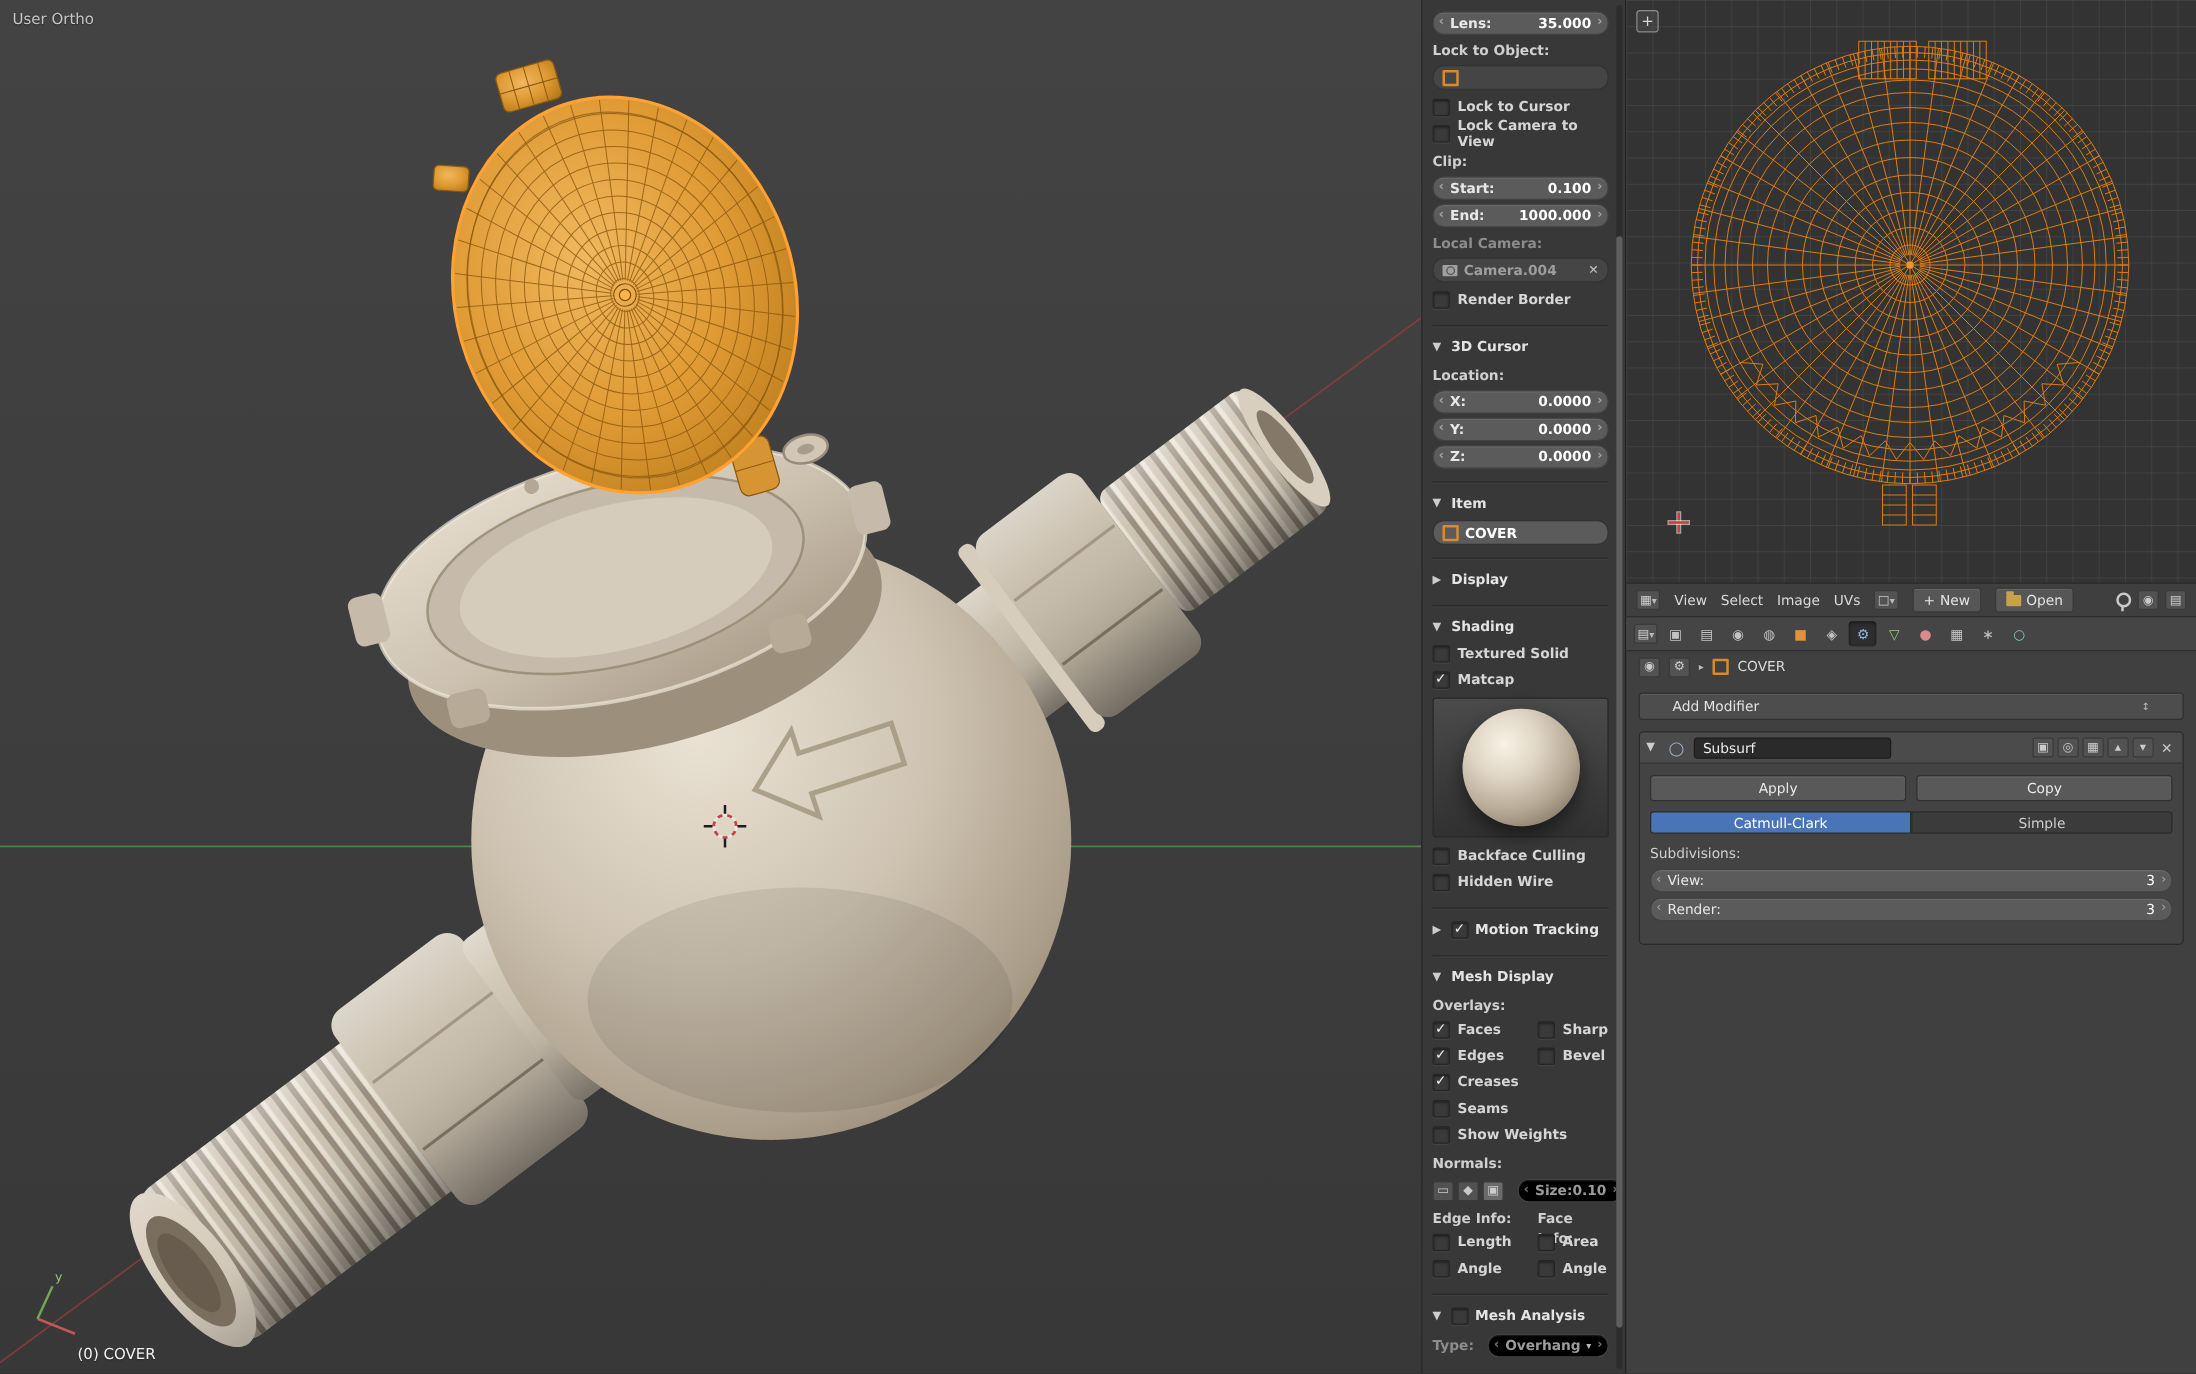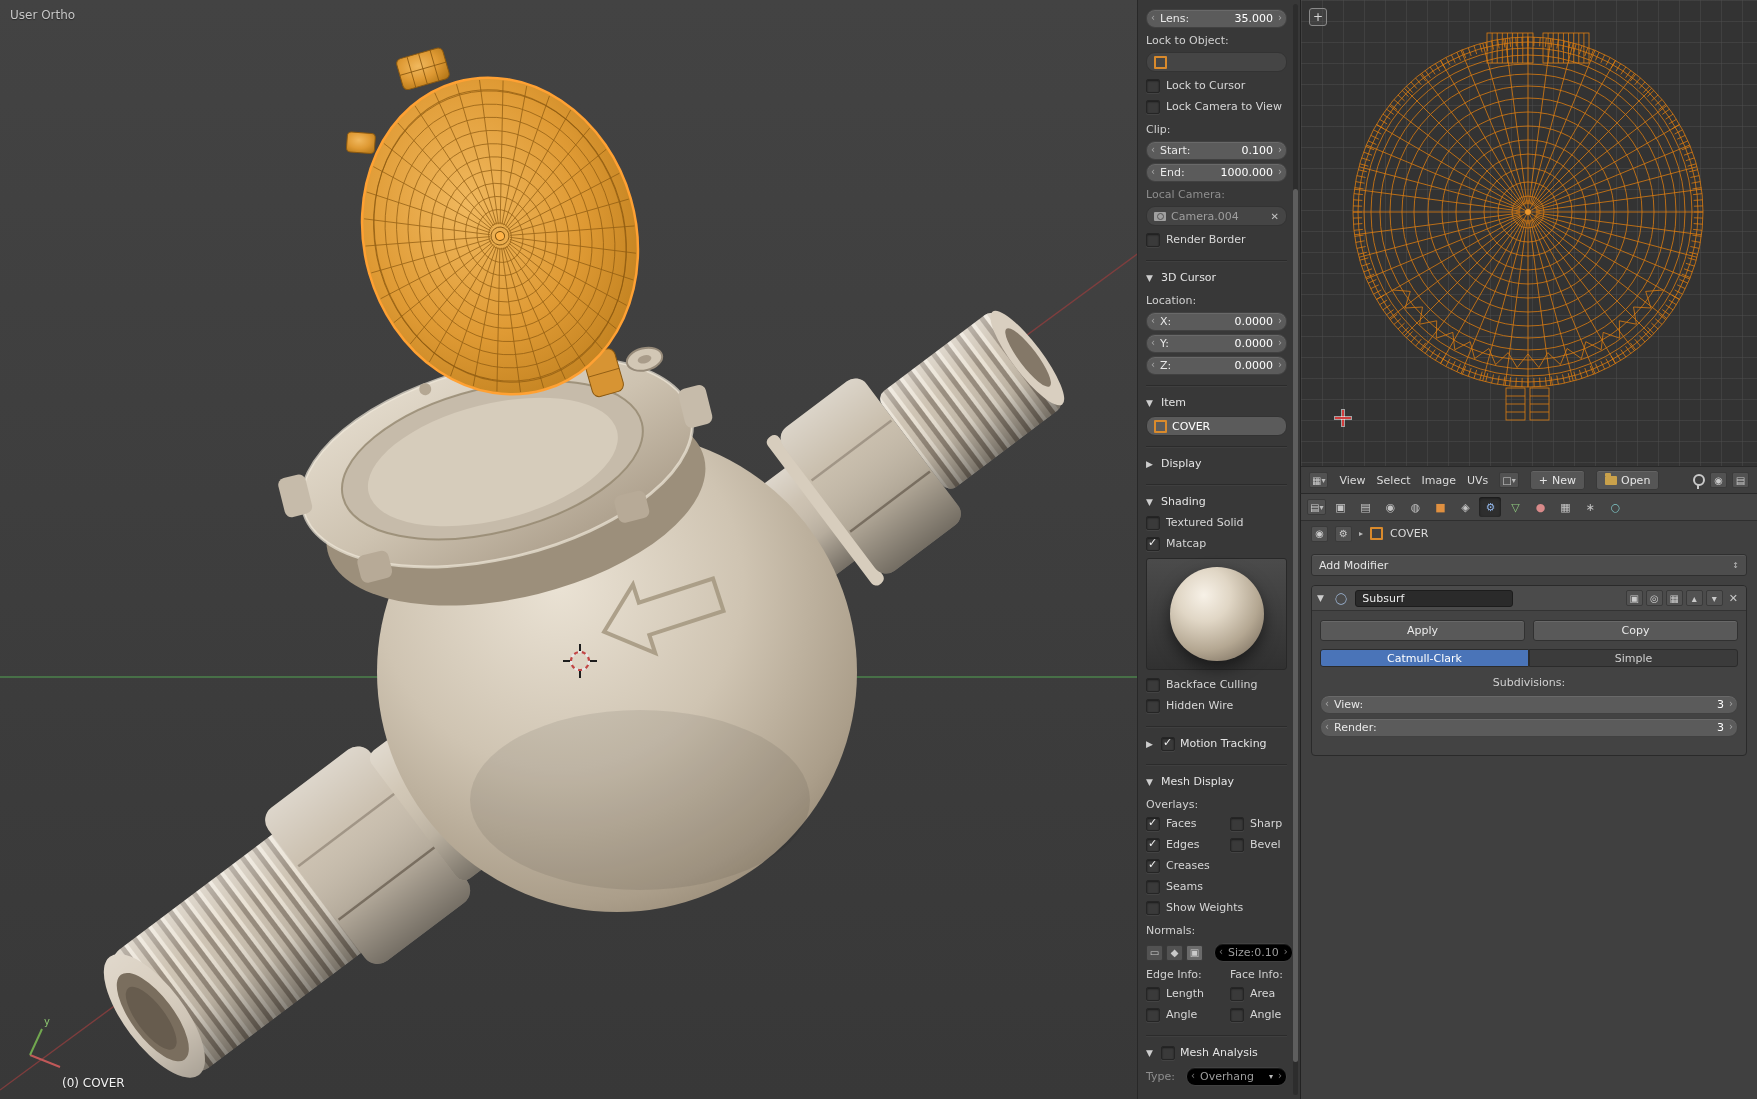--- a/index.html
+++ b/index.html
@@ -4,21 +4,21 @@
 <style>
   html,body{margin:0;padding:0;background:#1d1d1d;font-family:"DejaVu Sans",sans-serif;}
   #app{position:relative;width:1757px;height:1099px;overflow:hidden;background:#3d3d3d;font-size:11px;color:#d5d5d5;}
   
   #viewport{position:absolute;left:0;top:0;width:1300px;height:1099px;background:linear-gradient(#434343,#383838);}
   .vp-label{position:absolute;font-size:12px;color:#c6c6c6;text-shadow:0 1px 1px rgba(0,0,0,.4);}
   .vp-top{left:10px;top:8px;}
   .vp-bottom{left:62px;bottom:9px;color:#f2f2f2;text-align:center;}
   .axis-mini{position:absolute;left:6px;bottom:18px;}
   
-  #npanel{position:absolute;left:1137px;top:0;width:163px;height:1099px;background:#383838;border-left:1px solid #282828;box-sizing:border-box;padding:6px 13px 0 8px;}
+  #npanel{position:absolute;left:1137px;top:0;width:163px;height:1099px;background:#383838;border-left:1px solid #282828;box-sizing:border-box;padding:6px 13px 0 8px;font-weight:bold;}
   .sec{border-top:1px solid #2b2b2b;box-shadow:0 1px 0 rgba(255,255,255,.04) inset;margin-top:10px;padding-top:6px;}
   .phdr{display:flex;align-items:center;gap:5px;height:21px;color:#e4e4e4;}
   .tri{font-size:9px;width:10px;color:#cdcdcd;}
   .lbl{height:16px;line-height:16px;color:#d0d0d0;margin-top:5px;}
   .lbl.dim{color:#8d8d8d;}
   .numfield{position:relative;height:17px;background:#5b5b5b;border:1px solid #414141;border-radius:9px;display:flex;align-items:center;justify-content:space-between;padding:0 13px;margin:3px 0;box-shadow:inset 0 1px 0 rgba(255,255,255,.09);}
   .numfield .fl{color:#e8e8e8;}
   .numfield .fv{color:#ffffff;}
   .numfield::before{content:"\2039";position:absolute;left:4px;top:0;line-height:16px;color:rgba(255,255,255,.45);font-size:10px;}
   .numfield::after{content:"\203A";position:absolute;right:4px;top:0;line-height:16px;color:rgba(255,255,255,.45);font-size:10px;}
@@ -60,33 +60,33 @@
   .caret{font-size:8px;color:#bbb;}
   .pin{width:8px;height:8px;border:2px solid #c9c9c9;border-radius:50%;position:relative;display:inline-block;}
   .pin::after{content:"";position:absolute;left:2px;top:8px;width:2px;height:5px;background:#c9c9c9;}
   .hright{margin-left:auto;display:flex;gap:5px;align-items:center;}
   
   #props{position:absolute;left:1300px;top:493px;width:457px;height:606px;background:#404040;border-left:1px solid #222;border-top:1px solid #2a2a2a;box-sizing:border-box;}
   .props-header{height:26px;background:#454545;border-bottom:1px solid #2f2f2f;display:flex;align-items:center;gap:3px;padding:0 6px;}
   .tab{width:22px;height:20px;display:flex;align-items:center;justify-content:center;border-radius:3px;font-size:11px;color:#c3c3c3;}
   .tab.active{background:#2e2e2e;color:#8fb3e6;box-shadow:inset 0 1px 3px rgba(0,0,0,.6);}
   .breadcrumb{height:25px;display:flex;align-items:center;gap:7px;padding:0 10px;color:#dadada;}
-  .add-mod{margin:8px 10px 9px;height:20px;background:#4d4d4d;border:1px solid #2f2f2f;border-radius:3px;display:flex;align-items:center;justify-content:space-between;padding:0 7px;color:#e4e4e4;box-shadow:inset 0 1px 0 rgba(255,255,255,.07);}
+  .add-mod{margin:8px 10px 9px;height:20px;background:#4d4d4d;border:1px solid #2f2f2f;border-radius:3px;display:flex;align-items:center;justify-content:space-between;padding:0 26px;color:#e4e4e4;box-shadow:inset 0 1px 0 rgba(255,255,255,.07);}
   .mod-box{margin:0 10px;background:#434343;border:1px solid #2a2a2a;border-radius:4px;overflow:hidden;}
   .mod-header{height:24px;background:#4b4b4b;border-bottom:1px solid #333;display:flex;align-items:center;gap:5px;padding:0 5px;}
   .mod-name{width:158px;height:17px;background:#2a2a2a;border:1px solid #1c1c1c;border-radius:3px;color:#ededed;display:flex;align-items:center;padding:0 6px;box-sizing:border-box;}
   .mod-icons{margin-left:auto;display:flex;gap:3px;align-items:center;}
   .mod-body{padding:9px 8px 14px;}
   .btnrow{display:flex;gap:8px;}
   .pbtn{flex:1;height:19px;background:#595959;border:1px solid #313131;border-radius:3px;display:flex;align-items:center;justify-content:center;color:#eaeaea;box-shadow:inset 0 1px 0 rgba(255,255,255,.09);}
   .seg{display:flex;margin-top:8px;}
   .seg>div{flex:1;height:18px;display:flex;align-items:center;justify-content:center;border:1px solid #2b2b2b;box-sizing:border-box;}
   .seg-left{background:#4a74b8;color:#fff;border-radius:3px 0 0 3px;}
   .seg-right{background:#3b3b3b;color:#cfcfcf;border-left:none;border-radius:0 3px 3px 0;}
-  .cols{display:flex;gap:16px;margin-top:8px;text-align:center;}
+  .cols{display:flex;gap:16px;margin-top:8px;}
   .col{flex:1;}
   .col .lbl{margin:0 0 4px 0;}
   .col .numfield{margin:0 0 4px 0;}
   .col .chk{height:19px;}
   .xglyph{color:#c9c9c9;font-size:11px;padding:0 3px;}
 </style>
 </head>
 <body>
 
 <div id="app">

